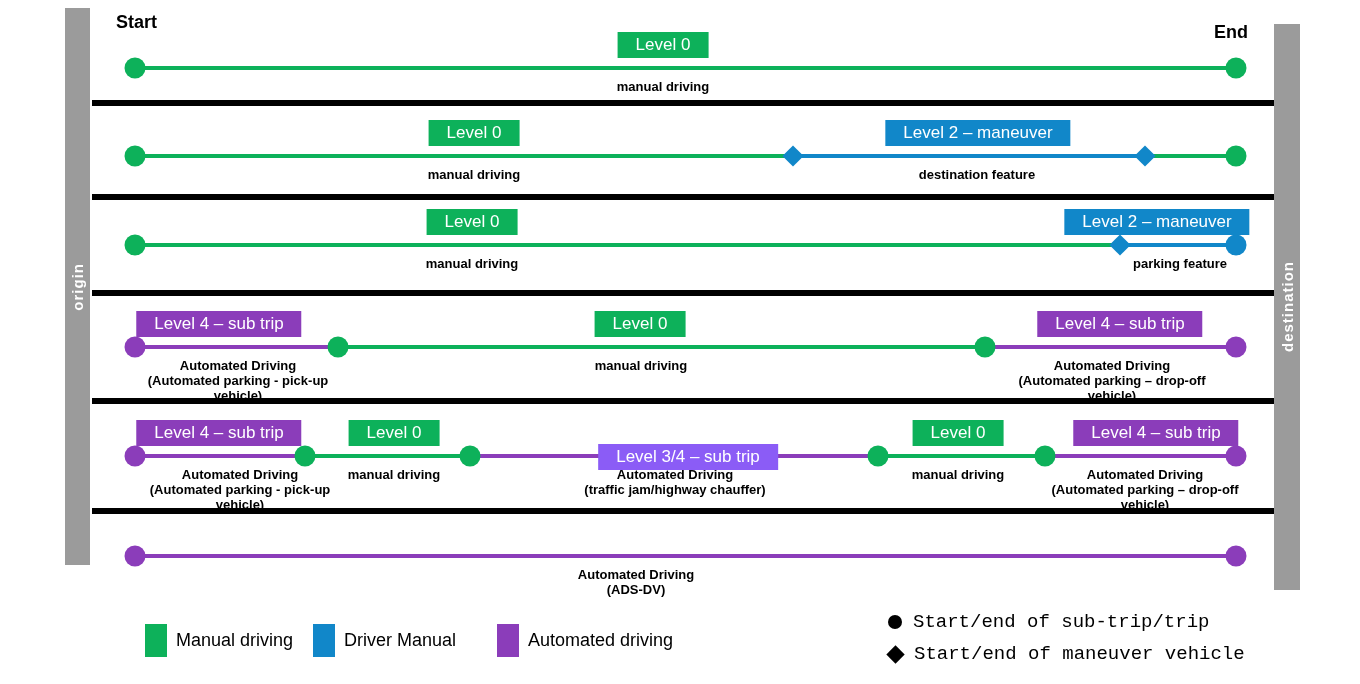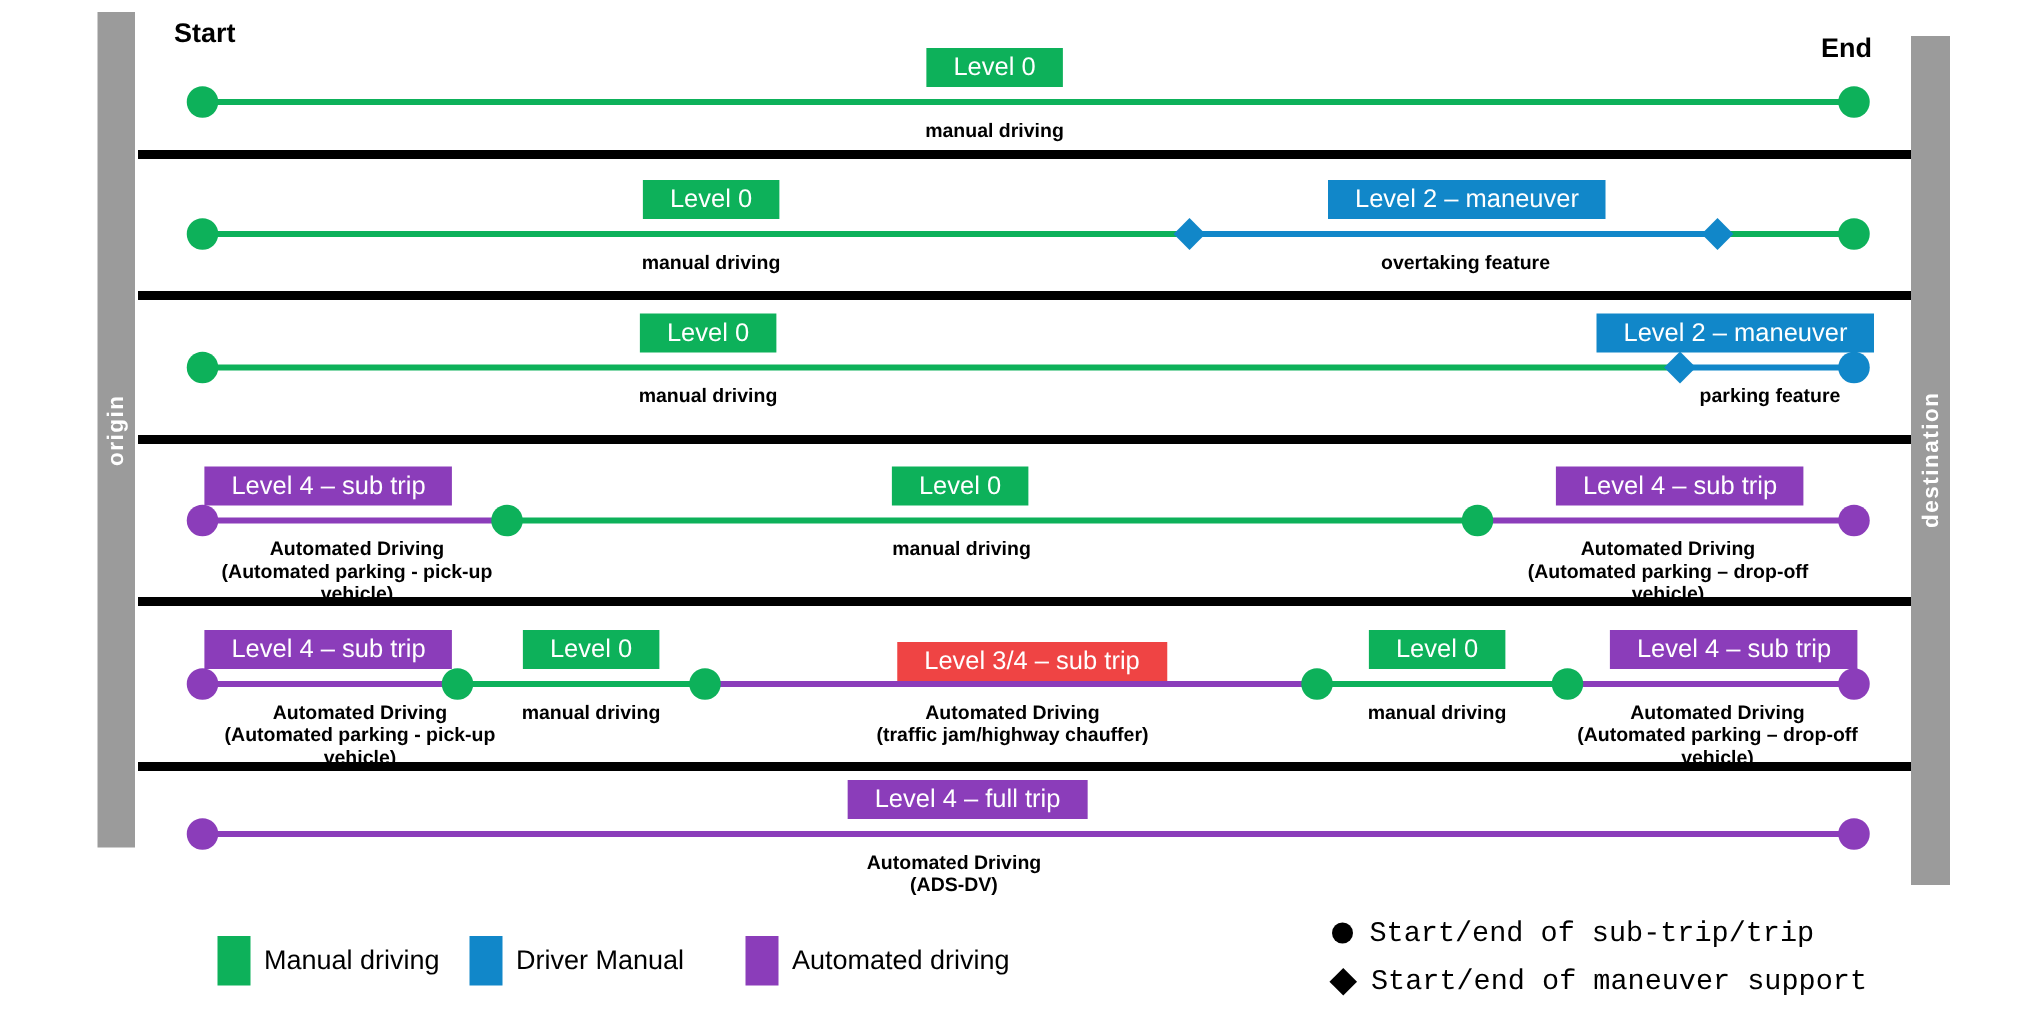--- a/index.html
+++ b/index.html
@@ -56,21 +56,21 @@
         <div class="dot" style="left: 135px; top: 156px; background: rgb(13, 177, 90);"></div>
         <div class="diamond" style="left: 793px; top: 156px; background: rgb(17, 135, 201);"></div>
         <div class="diamond" style="left: 1145px; top: 156px; background: rgb(17, 135, 201);"></div>
         <div class="dot" style="left: 1236px; top: 156px; background: rgb(13, 177, 90);"></div>
         <div class="lvlbox" style="left: 474px; top: 120px; background: rgb(13, 177, 90);">Level 0</div>
         <div class="lvlbox" style="left: 978px; top: 120px; background: rgb(17, 135, 201);">Level 2 – maneuver</div>
         <div class="caption" style="left: 474px; top: 167px;">
           <div>manual driving</div>
         </div>
         <div class="caption" style="left: 977px; top: 167px;">
-          <div>overtaking feature</div>
+          <div>destination feature</div>
         </div>
       </div>
       <div class="trip-row">
         <div class="seg" style="left: 135px; width: 985px; top: 243px; background: rgb(13, 177, 90);"></div>
         <div class="seg" style="left: 1120px; width: 116px; top: 243px; background: rgb(17, 135, 201);"></div>
         <div class="dot" style="left: 135px; top: 245px; background: rgb(13, 177, 90);"></div>
         <div class="diamond" style="left: 1120px; top: 245px; background: rgb(17, 135, 201);"></div>
         <div class="dot" style="left: 1236px; top: 245px; background: rgb(17, 135, 201);"></div>
         <div class="lvlbox" style="left: 472px; top: 209px; background: rgb(13, 177, 90);">Level 0</div>
         <div class="lvlbox" style="left: 1157px; top: 209px; background: rgb(17, 135, 201);">Level 2 – maneuver</div>
@@ -113,21 +113,21 @@
         <div class="seg" style="left: 878px; width: 167px; top: 454px; background: rgb(13, 177, 90);"></div>
         <div class="seg" style="left: 1045px; width: 191px; top: 454px; background: rgb(139, 61, 186);"></div>
         <div class="dot" style="left: 135px; top: 456px; background: rgb(139, 61, 186);"></div>
         <div class="dot" style="left: 305px; top: 456px; background: rgb(13, 177, 90);"></div>
         <div class="dot" style="left: 470px; top: 456px; background: rgb(13, 177, 90);"></div>
         <div class="dot" style="left: 878px; top: 456px; background: rgb(13, 177, 90);"></div>
         <div class="dot" style="left: 1045px; top: 456px; background: rgb(13, 177, 90);"></div>
         <div class="dot" style="left: 1236px; top: 456px; background: rgb(139, 61, 186);"></div>
         <div class="lvlbox" style="left: 219px; top: 420px; background: rgb(139, 61, 186);">Level 4 – sub trip</div>
         <div class="lvlbox" style="left: 394px; top: 420px; background: rgb(13, 177, 90);">Level 0</div>
-        <div class="lvlbox" style="left: 688px; top: 428px; background: #ef4444;">Level 3/4 – sub trip</div>
+        <div class="lvlbox" style="left: 688px; top: 444px; background: #8b5cf6;">Level 3/4 – sub trip</div>
         <div class="lvlbox" style="left: 958px; top: 420px; background: rgb(13, 177, 90);">Level 0</div>
         <div class="lvlbox" style="left: 1156px; top: 420px; background: rgb(139, 61, 186);">Level 4 – sub trip</div>
         <div class="caption" style="left: 240px; top: 467px;">
           <div>Automated Driving</div>
           <div>(Automated parking - pick-up</div>
           <div>vehicle)</div>
         </div>
         <div class="caption" style="left: 394px; top: 467px;">
           <div>manual driving</div>
         </div>
@@ -141,21 +141,20 @@
         <div class="caption" style="left: 1145px; top: 467px;">
           <div>Automated Driving</div>
           <div>(Automated parking – drop-off</div>
           <div>vehicle)</div>
         </div>
       </div>
       <div class="trip-row">
         <div class="seg" style="left: 135px; width: 1101px; top: 554px; background: rgb(139, 61, 186);"></div>
         <div class="dot" style="left: 135px; top: 556px; background: rgb(139, 61, 186);"></div>
         <div class="dot" style="left: 1236px; top: 556px; background: rgb(139, 61, 186);"></div>
-        <div class="lvlbox" style="left: 645px; top: 520px; background: rgb(139, 61, 186);">Level 4 – full trip</div>
         <div class="caption" style="left: 636px; top: 567px;">
           <div>Automated Driving</div>
           <div>(ADS-DV)</div>
         </div>
       </div>
       <div class="divider" style="top: 100px;"></div>
       <div class="divider" style="top: 194px;"></div>
       <div class="divider" style="top: 290px;"></div>
       <div class="divider" style="top: 398px;"></div>
       <div class="divider" style="top: 508px;"></div>
@@ -172,16 +171,16 @@
       <div class="legend-item" style="left: 497px; top: 623px;">
         <div class="lg-swatch" style="background: rgb(139, 61, 186);"></div>
         <div class="lg-label">Automated driving</div>
       </div>
       <div class="marker-item" style="top: 609px;">
         <div class="lg-dot"></div>
         <div class="mk-label">Start/end of sub-trip/trip</div>
       </div>
       <div class="marker-item" style="top: 641px;">
         <div class="lg-diamond"></div>
-        <div class="mk-label">Start/end of maneuver support</div>
+        <div class="mk-label">Start/end of maneuver vehicle</div>
       </div>
     </div>
 </div>
 
 </body></html>

